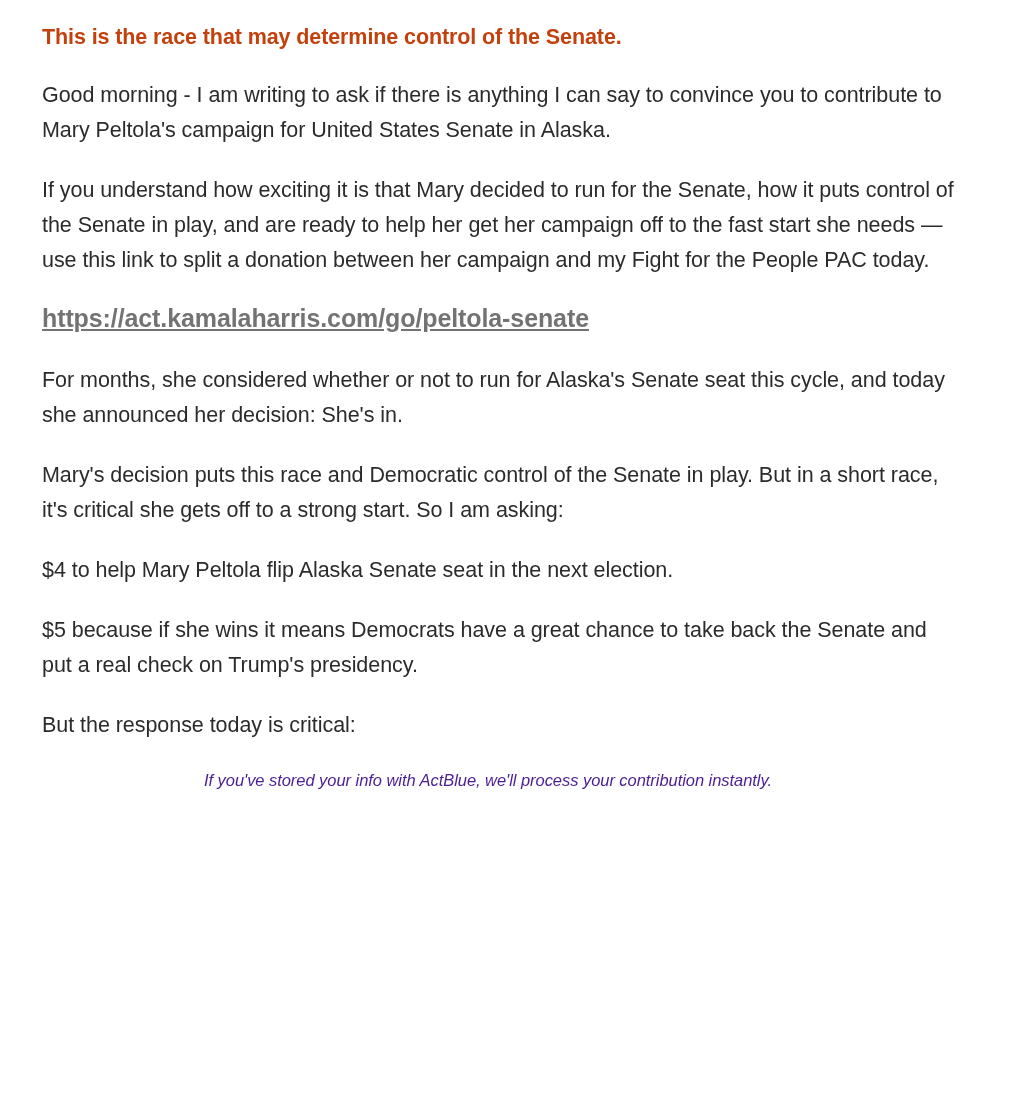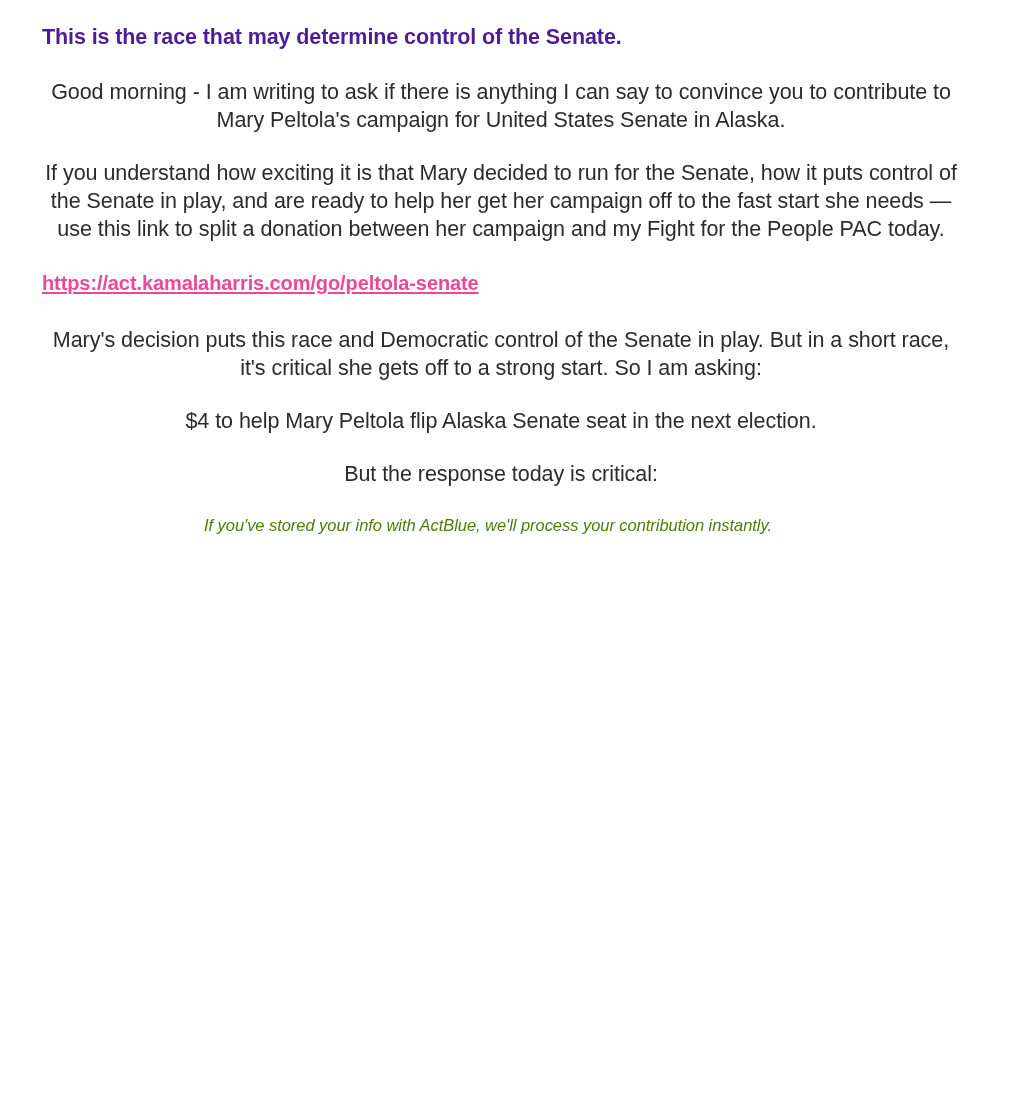--- a/index.html
+++ b/index.html
@@ -16,44 +16,43 @@
   }
   #email-body {
     box-sizing: border-box;
     width: 1024px;
     padding: 22px 60px 0 42px;
   }
   .headline {
     font-size: 21.5px;
     line-height: 30px;
     font-weight: bold;
-    color: #4c1d95;
+    color: #c2410c;
     margin: 0 0 26px 0;
     letter-spacing: -0.1px;
   }
   .para {
     font-size: 21.5px;
-    line-height: 28px;
+    line-height: 35px;
     font-weight: normal;
     color: #2b2b2b;
     margin: 0 0 25px 0;
     letter-spacing: -0.05px;
-    text-align: center;
   }
   .para.tight-width {
     max-width: 918px;
   }
   .link-line {
     margin: 0 0 25px 0;
     line-height: 31.5px;
   }
   a.donate-link {
-    font-size: 20px;
+    font-size: 25px;
     font-weight: bold;
-    color: #ec4899;
+    color: #737373;
     text-decoration: underline;
     text-underline-offset: 2px;
     letter-spacing: -0.1px;
   }
   .link-block {
     margin: 0 0 26px 0;
     max-width: 925px;
   }
   a.big-link {
     display: inline;
@@ -63,21 +62,21 @@
     color: #2B57DD;
     text-decoration: underline;
     text-underline-offset: 2px;
     letter-spacing: -0.15px;
   }
   .footnote {
     text-align: center;
     font-size: 16.5px;
     font-style: italic;
     line-height: 24px;
-    color: #4d7c0f;
+    color: #4c1d95;
     margin: 16px 0 0 0;
     padding-right: 30px;
     letter-spacing: -0.05px;
   }
 </style>
 </head>
 <body>
 
 <div id="email-body">
 
@@ -85,25 +84,27 @@
 
   <p class="para tight-width">Good morning - I am writing to ask if there is anything I can say to convince you to contribute to Mary Peltola's campaign for United States Senate in Alaska.</p>
 
   <p class="para tight-width">If you understand how exciting it is that Mary decided to run for the Senate, how it puts control of the Senate in play, and are ready to help her get her campaign off to the fast start she needs — use this link to split a donation between her campaign and my Fight for the People PAC today.</p>
 
   <div class="link-line">
     <a class="donate-link" href="#">https://act.kamalaharris.com/go/peltola-senate</a>
   </div>
 
 
+  <p class="para tight-width">For months, she considered whether or not to run for Alaska's Senate seat this cycle, and today she announced her decision: She's in.</p>
 
   <p class="para tight-width">Mary's decision puts this race and Democratic control of the Senate in play. But in a short race, it's critical she gets off to a strong start. So I am asking:</p>
 
   <p class="para tight-width">$4 to help Mary Peltola flip Alaska Senate seat in the next election.</p>
 
+  <p class="para tight-width">$5 because if she wins it means Democrats have a great chance to take back the Senate and put a real check on Trump's presidency.</p>
 
 
   <p class="para tight-width">But the response today is critical:</p>
 
 
   <p class="footnote">If you've stored your info with ActBlue, we'll process your contribution instantly.</p>
 
 </div>
 
 </body></html>

